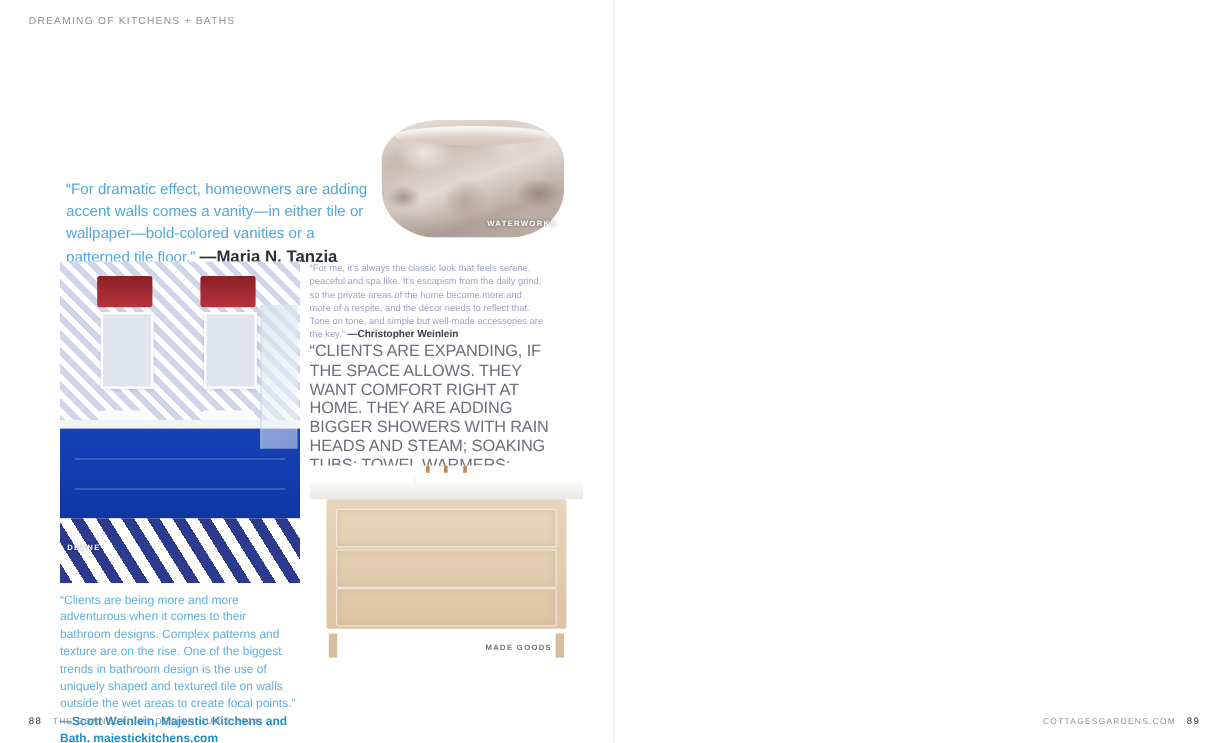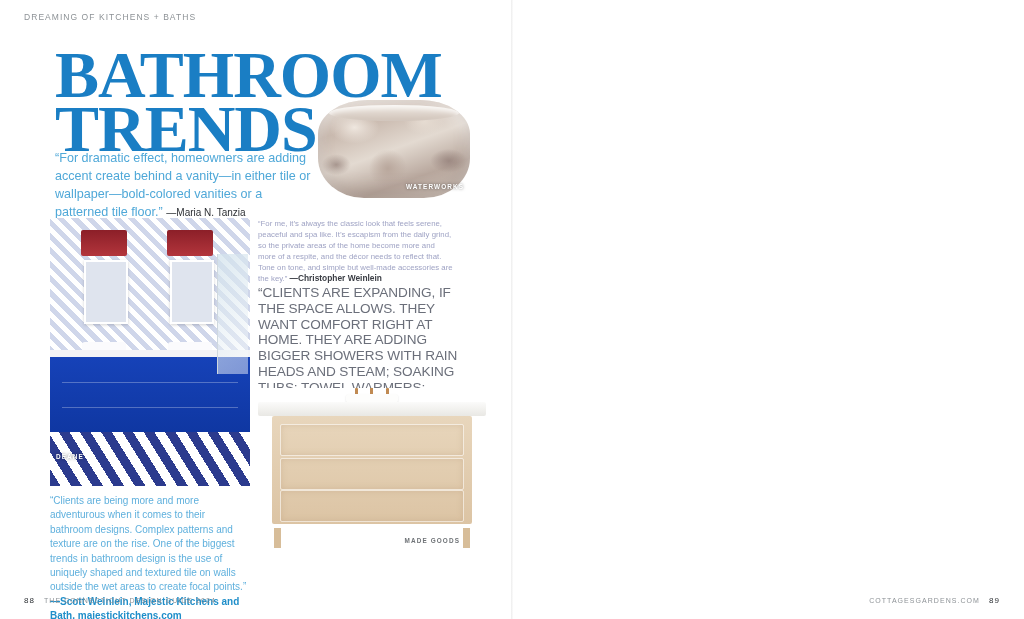--- a/index.html
+++ b/index.html
@@ -32,21 +32,21 @@
     font-size:66px;line-height:0.82;
     letter-spacing:-1px;
   }
   .headline .l2{display:block;}
 
   .deck{
     position:absolute;left:55px;top:150px;width:262px;
     color:#4fa8d8;font-size:12.6px;line-height:1.42;
     font-weight:400;
   }
-  .deck .attrib{color:#2d3034;font-weight:400;font-size:10px;}
+  .deck .attrib{color:#2d3034;font-weight:700;font-size:14px;}
 
   
   .tub{
     position:absolute;left:318px;top:100px;width:152px;height:98px;
     border-radius:50px 50px 46px 46px/34px 34px 40px 40px;
     background:
       radial-gradient(ellipse 40px 26px at 24% 28%, #efe7df 0%, rgba(239,231,223,0) 62%),
       radial-gradient(ellipse 34px 22px at 70% 22%, #e6dcd2 0%, rgba(230,220,210,0) 60%),
       radial-gradient(ellipse 30px 30px at 46% 70%, #b9a79c 0%, rgba(185,167,156,0) 64%),
       radial-gradient(ellipse 28px 18px at 86% 62%, #9d8a83 0%, rgba(157,138,131,0) 66%),
@@ -148,27 +148,23 @@
 </style>
 </head>
 <body>
 
 <div class="spread">
 
   <div class="page page-left">
 
     <div class="runhead">DREAMING OF KITCHENS + BATHS</div>
 
-    <div class="headline">
-      <span>BATHROOM</span>
-      <span class="l2">TRENDS</span>
-    </div>
 
     <div class="deck">
-      <span>“For dramatic effect, homeowners are adding accent create behind a vanity—in either tile or wallpaper—bold-colored vanities or a patterned tile floor.” </span><span class="attrib">—Maria N. Tanzia</span>
+      <span>“For dramatic effect, homeowners are adding accent walls comes a vanity—in either tile or wallpaper—bold-colored vanities or a patterned tile floor.” </span><span class="attrib">—Maria N. Tanzia</span>
     </div>
 
     <div class="tub">
       <div class="credit" style="right:6px;bottom:8px;">WATERWORKS</div>
     </div>
 
     <div class="photo photo-vanity">
       <div class="pv-wall"></div>
       <div class="pv-shade pv-s1"></div>
       <div class="pv-shade pv-s2"></div>

